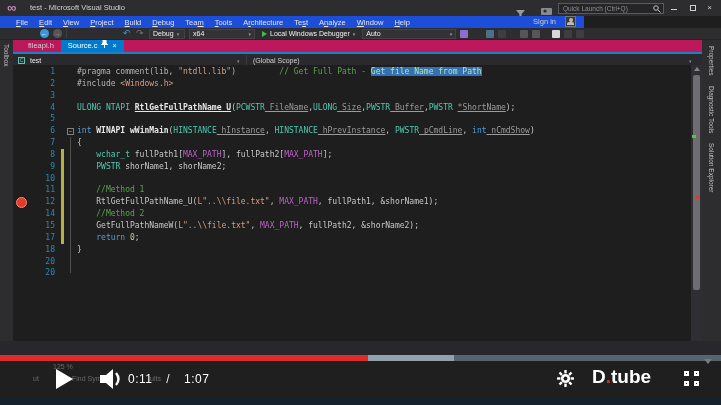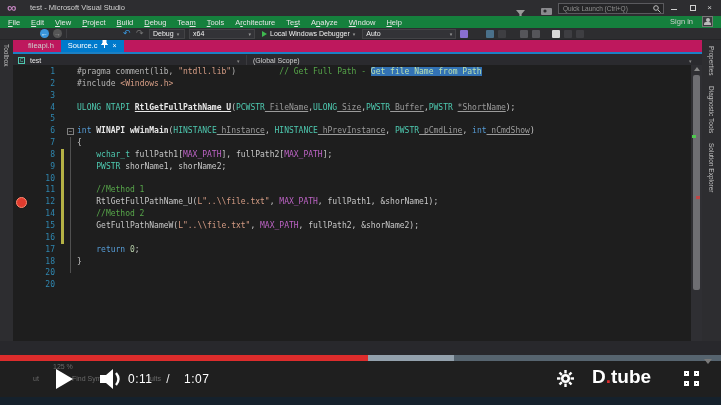--- a/index.html
+++ b/index.html
@@ -14,21 +14,21 @@
   .funnel-icon{position:absolute;left:516px;top:4px;}
   .feedback-icon{position:absolute;left:541px;top:3px;}
   .quick-launch{position:absolute;left:558px;top:3px;width:106px;height:11px;border:1px solid #5a5a5e;background:#252527;color:#8f8f8f;font-size:6.5px;line-height:9px;padding:0 12px 0 4px;}
   .ql-search{position:absolute;right:2px;top:1px;}
   .winbtn{position:absolute;top:4px;width:11px;height:9px;color:#cfcfcf;font-size:8px;line-height:8px;text-align:center;}
   .btn-min{left:668px;} .btn-min i{display:block;margin:5px auto 0;width:6px;height:1px;background:#cfcfcf;}
   .btn-restore{left:687px;} .btn-restore i{display:block;margin:1px auto 0;width:6px;height:6px;border:1px solid #cfcfcf;}
   .btn-close{left:704px;}
 
   
-  .menubar{position:absolute;left:0;top:16px;width:721px;height:12px;background:#15803d;display:flex;align-items:center;padding-left:8px;gap:11px;}
+  .menubar{position:absolute;left:0;top:16px;width:584px;height:12px;background:#1d4ed8;display:flex;align-items:center;padding-left:16px;gap:11px;}
   .menu-item{font-size:7.5px;color:#e4e4e4;white-space:nowrap;}
   .menu-item u{text-decoration:underline;}
   .sign-in{position:absolute;right:28px;top:1px;font-size:7.5px;color:#cfcfcf;}
   .avatar-box{position:absolute;right:8px;top:0px;width:11px;height:11px;border:1px solid #777;background:#3a3a3e;}
   .avatar-box i{display:block;margin:1px auto 0;width:4px;height:4px;border-radius:50%;background:#bbb;}
   .avatar-box b{display:block;margin:0 auto;width:7px;height:3px;border-radius:2px 2px 0 0;background:#bbb;}
 
   
   .toolbar{position:absolute;left:0;top:28px;width:721px;height:12px;background:#2d2d30;border-bottom:1px solid #252528;display:flex;align-items:center;gap:4px;padding-left:40px;}
   .tbi{width:9px;height:9px;flex:0 0 auto;position:relative;}
@@ -284,24 +284,20 @@
         </div>
         <div class="line">
           <span class="ln">14</span>
           <span class="code"><span class="s-cm">    //Method 2</span></span>
         </div>
         <div class="line">
           <span class="ln">15</span>
           <span class="code"><span class="s-pl">    GetFullPathNameW(</span><span class="s-str">L"..\\file.txt"</span><span class="s-pl">, </span><span class="s-mac">MAX_PATH</span><span class="s-pl">, fullPath2, &amp;shorName2);</span></span>
         </div>
         <div class="line">
-          <span class="ln">16</span>
-          <span class="code"></span>
-        </div>
-        <div class="line">
           <span class="ln">17</span>
           <span class="code"><span class="s-kw">    return</span><span class="s-pl"> </span><span class="s-num">0</span><span class="s-pl">;</span></span>
         </div>
         <div class="line">
           <span class="ln">18</span>
           <span class="code"><span class="s-pl">}</span></span>
         </div>
         <div class="line">
           <span class="ln">20</span>
           <span class="code"></span>

